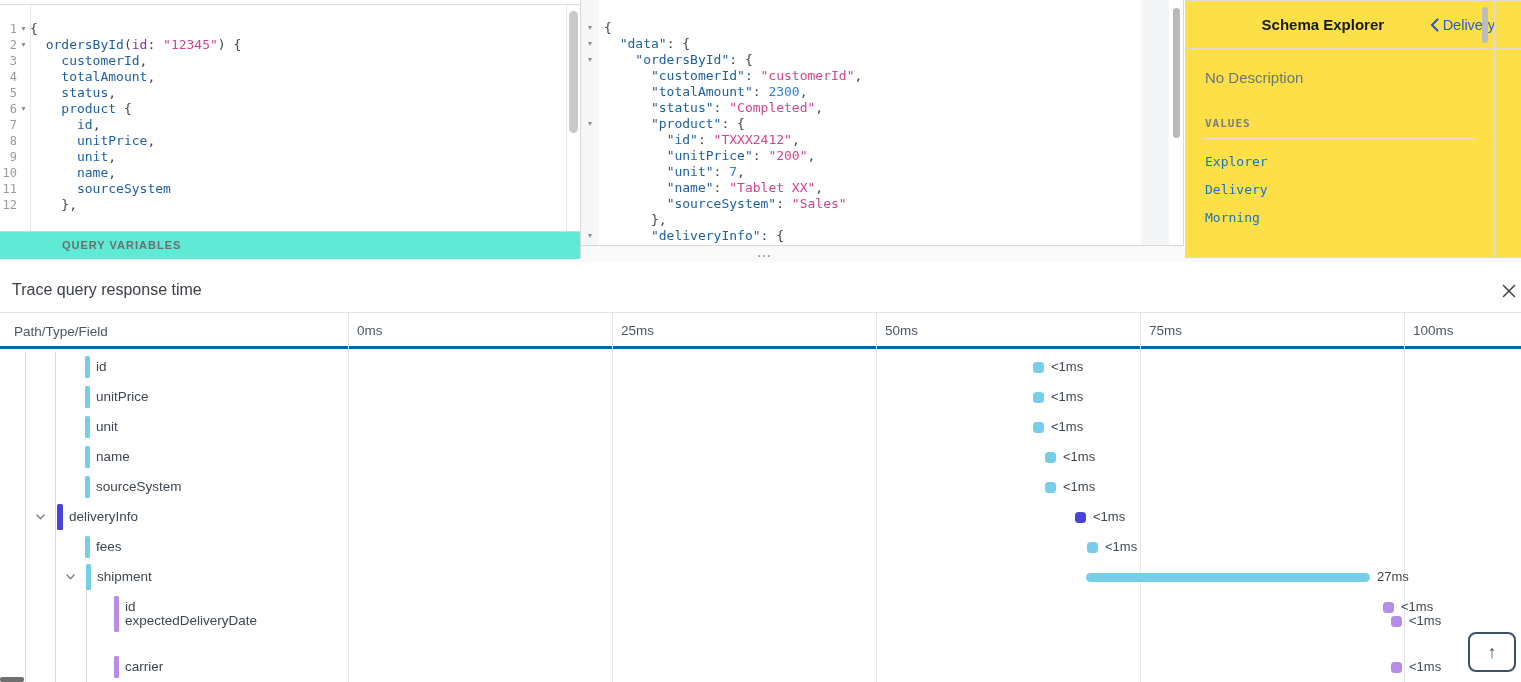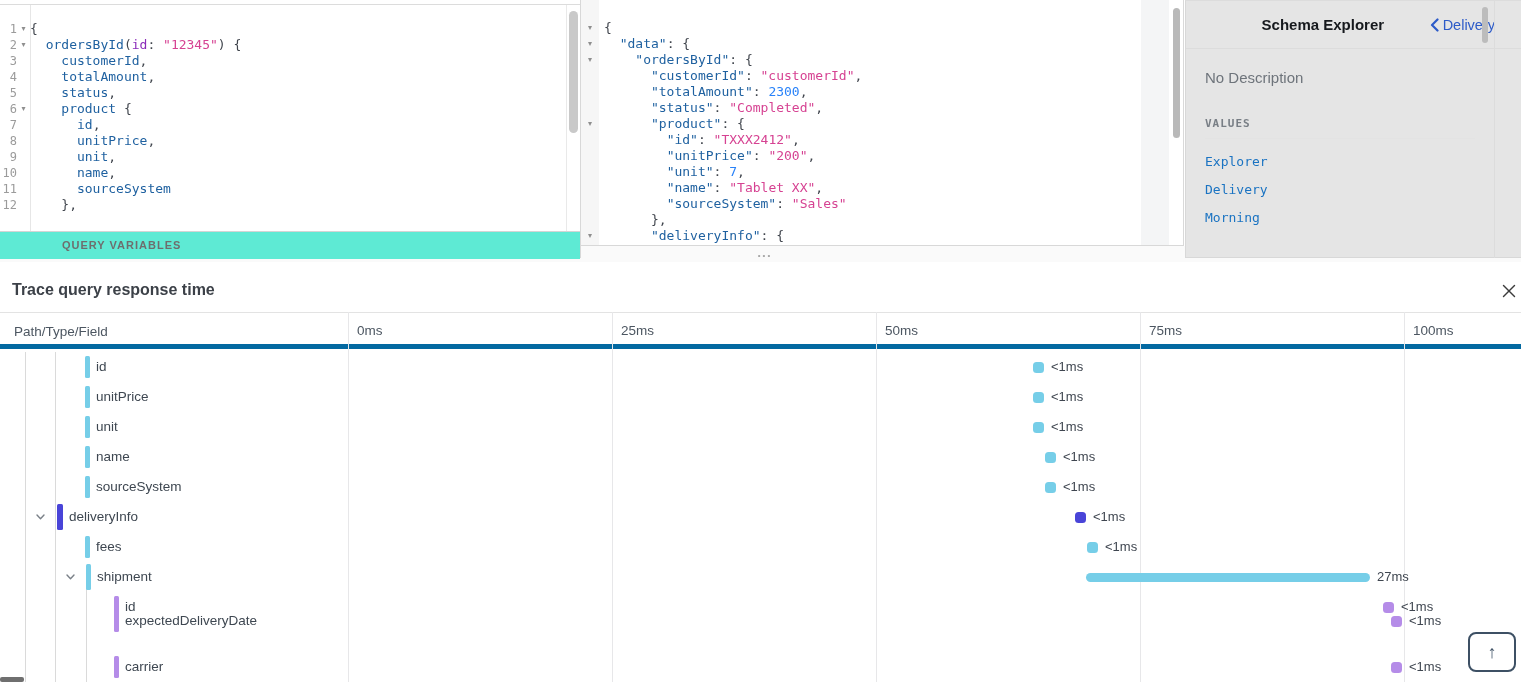--- a/index.html
+++ b/index.html
@@ -36,44 +36,44 @@
   #r-strip { position:absolute; left:560px; top:0; width:28px; height:245px; background:#f4f5f6; }
   #r-scrollbar { position:absolute; left:592px; top:8px; width:7px; height:130px;
     background:#b9b9b9; border-radius:4px; }
 
   #divider-strip { position:absolute; left:0; top:246px; width:1521px; height:16px;
     background:#fafafa; z-index:1; }
   #drag-dots { position:absolute; left:752px; top:5px; width:26px; text-align:center;
     color:#a3a3a3; font-size:8px; letter-spacing:2px; cursor:row-resize; }
 
   #schema-panel { position:absolute; left:1185px; top:0; width:336px; height:258px;
-    background:#e5e5e5; border-left:1px solid #d8d8d8; border-top:1px solid #dcdcdc;
+    background:#fde047; border-left:1px solid #d8d8d8; border-top:1px solid #dcdcdc;
     border-bottom:1px solid #d8d8d8; z-index:2; }
   #schema-header { position:relative; height:48px; border-bottom:1px solid #dcdcdc;
     display:flex; align-items:center; }
   #schema-title { flex:1; text-align:center; font-size:15px; font-weight:bold; color:#16191d; padding-left:30px; }
   #schema-back { display:flex; align-items:center; gap:4px; color:#2d5bc8; font-size:14.5px;
     padding-right:26px; cursor:pointer; }
   #schema-rail { position:absolute; left:308px; top:0; width:1px; height:257px; background:#dcdcdc; }
   #schema-scrollbar { position:absolute; left:296px; top:6px; width:6px; height:36px;
     background:#bcbcbc; border-radius:3px; }
   #schema-desc { position:absolute; left:19px; top:68px; font-size:15px; color:#6e747b; }
   #schema-values-label { position:absolute; left:19px; top:116px; font-size:11px; font-weight:bold;
     letter-spacing:1px; color:#787e85; font-family:"DejaVu Sans Mono",monospace; }
   #schema-values-divider { position:absolute; left:19px; top:137px; width:270px; height:1px; background:#e3e3e3; }
   #schema-values { position:absolute; left:19px; top:147px; }
   .schema-value { height:28px; line-height:28px; font-size:13px; color:#1a73c2;
     font-family:"DejaVu Sans Mono",monospace; cursor:pointer; }
 
   
   #trace-panel { position:absolute; left:0; top:262px; width:1521px; height:420px; background:#fff; z-index:2; }
-  #trace-title { position:absolute; left:12px; top:19px; font-size:16px; font-weight:bold; color:#3c4148; }
+  #trace-title { position:absolute; left:12px; top:19px; font-size:16px; font-weight:normal; color:#3c4148; }
   #trace-close { position:absolute; left:1501px; top:21px; width:16px; height:16px; cursor:pointer; }
   #trace-header-row { position:absolute; left:0; top:50px; width:1521px; height:37px;
-    border-top:1px solid #e3e3e3; border-bottom:5px solid #0369a1; }
+    border-top:1px solid #e3e3e3; border-bottom:3px solid #0369a1; }
   #trace-path-header { position:absolute; left:14px; top:0; height:37px; line-height:37px;
     font-size:13.5px; color:#4c5661; }
   .tick-label { position:absolute; top:50px; height:37px; line-height:37px; font-size:13.5px; color:#4c5661; }
   .gridline { position:absolute; top:50px; width:1px; height:370px; background:#e7e7e9; }
   .tree-guide { position:absolute; width:1px; background:#dadada; }
   #trace-body { position:absolute; left:0; top:90px; width:1521px; height:330px; }
   .trace-row { position:absolute; left:0; width:1521px; height:30px; }
   .tree-bar { position:absolute; border-radius:1.5px; }
   .tree-label { position:absolute; height:30px; line-height:30px; font-size:13.5px; color:#3e4751; }
   .row-chevron { position:absolute; top:12px; width:9px; height:6px; cursor:pointer; }

